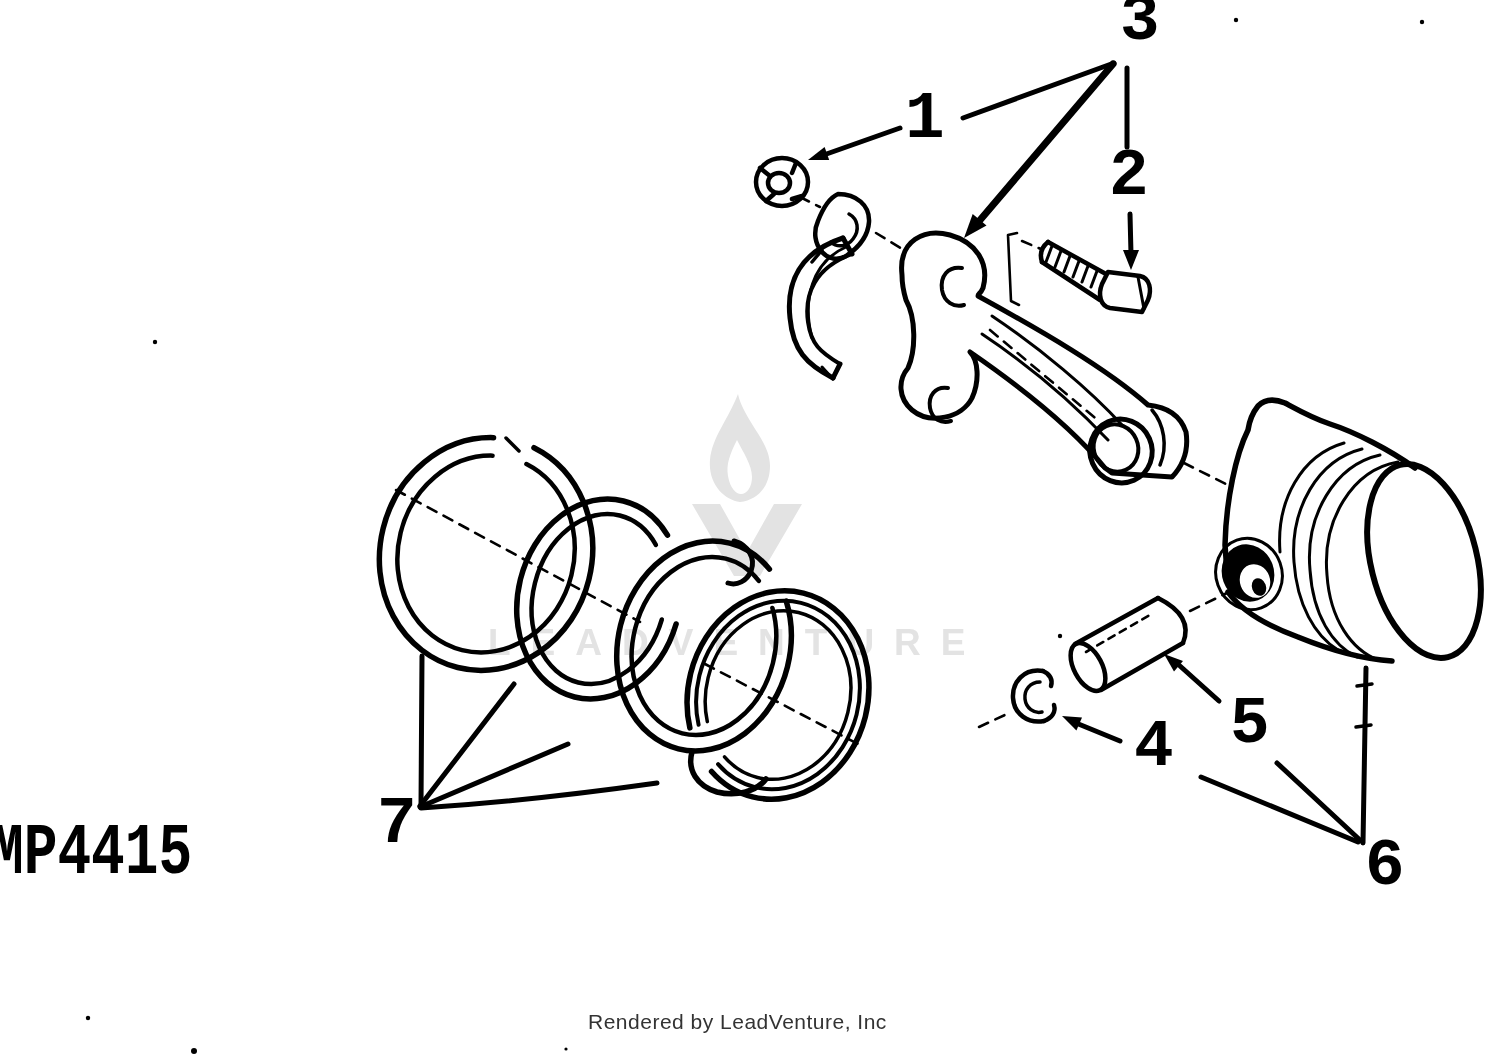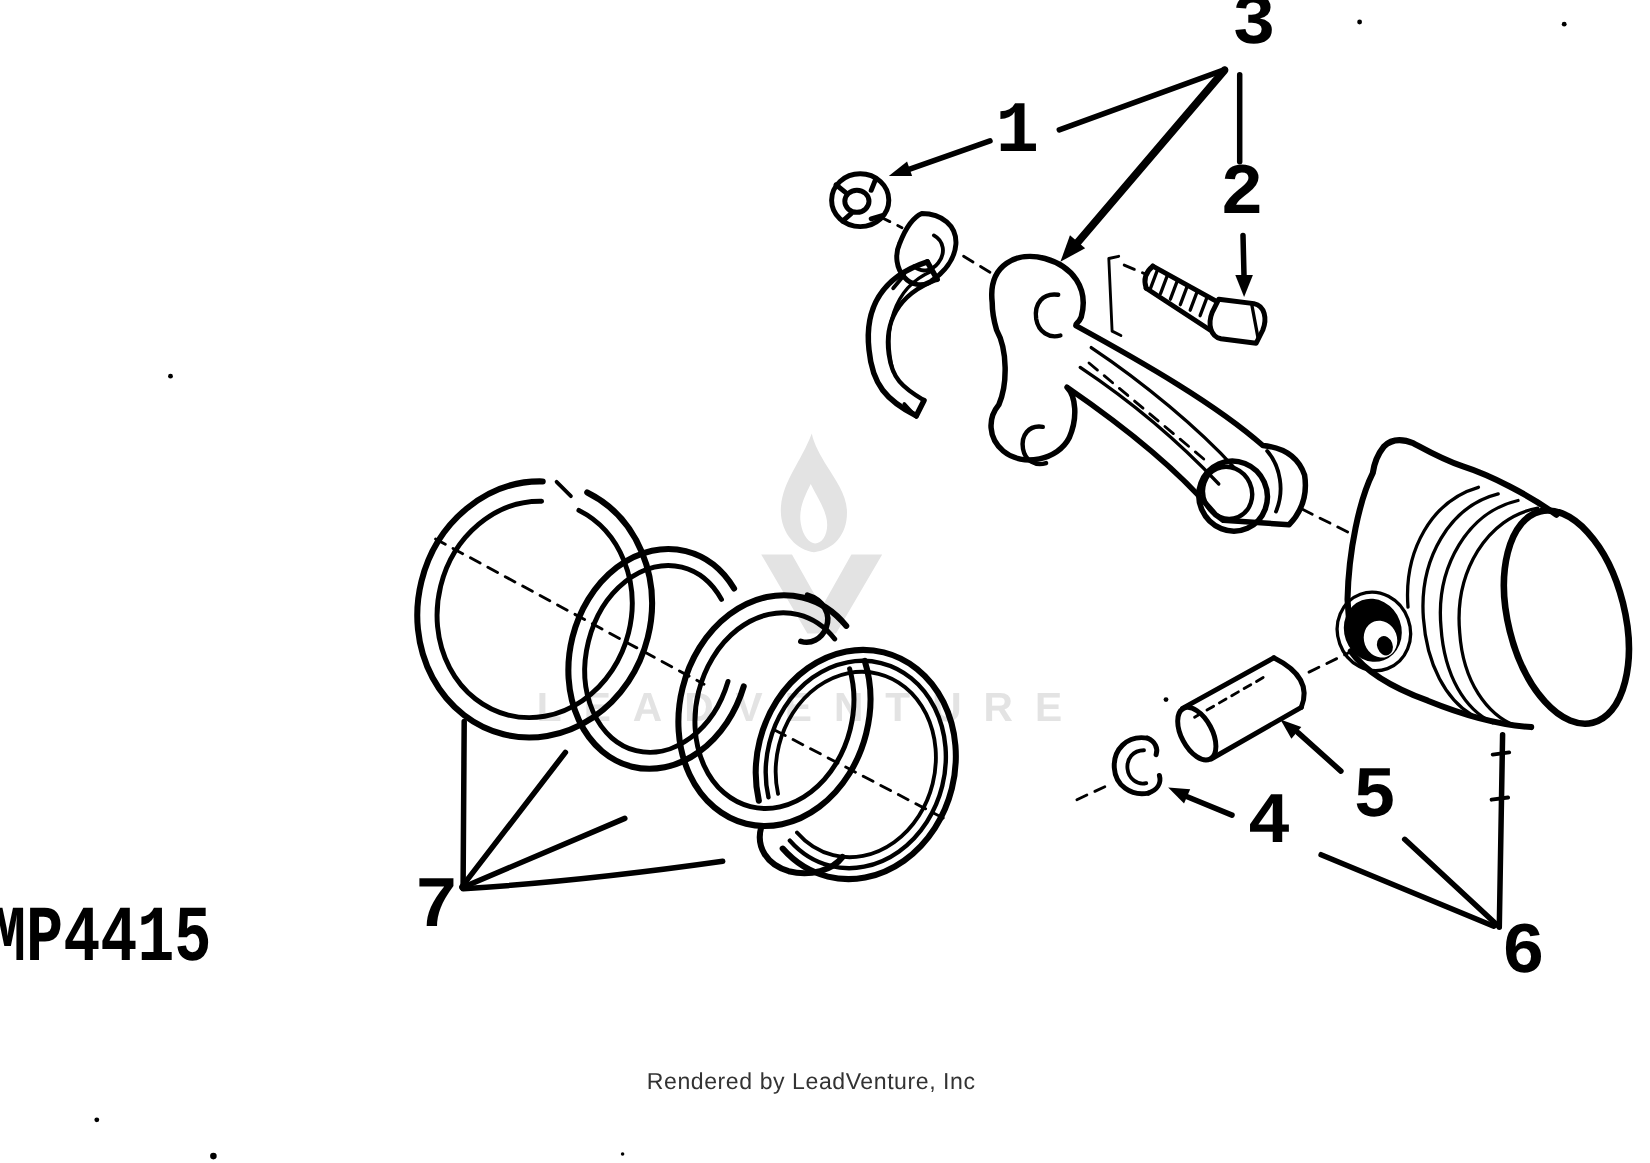--- a/index.html
+++ b/index.html
@@ -10,21 +10,21 @@
   .stage > svg.drawing { position:absolute; left:0; top:0; color:var(--ink); }
   .wm-logo { position:absolute; left:688px; top:392px; width:120px; height:186px; }
   .wm-text { position:absolute; left:488px; top:622px; font-size:37px; font-weight:bold;
              letter-spacing:20px; color:var(--wm); white-space:nowrap;
              font-family:"Liberation Sans", sans-serif; }
   .callout { position:absolute; font-family:"Liberation Mono", monospace;
              font-weight:700; font-size:66px; line-height:66px; color:var(--ink); }
   .code { position:absolute; left:-10px; top:818px; font-family:"Liberation Mono", monospace;
           font-weight:700; font-size:72px; line-height:72px; color:var(--ink);
           transform:scaleX(0.78); transform-origin:left top; white-space:nowrap; }
-  .footer { position:absolute; left:588px; top:972px; font-size:21px; color:var(--foot);
+  .footer { position:absolute; left:588px; top:1010px; font-size:21px; color:var(--foot);
             letter-spacing:0.5px; white-space:nowrap; opacity:0.92; }
 </style>
 </head>
 <body>
 
 <div class="stage">
 
   <div class="wm-logo">
     <svg width="120" height="186" viewBox="0 0 120 186">
       <g fill="var(--wm)">

